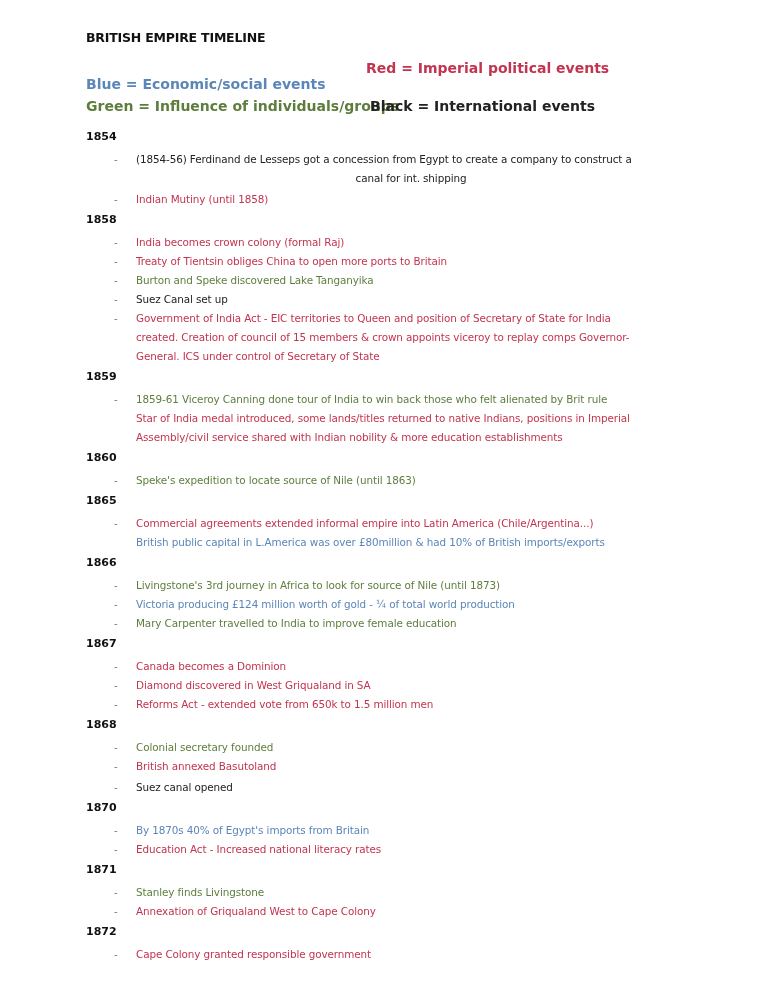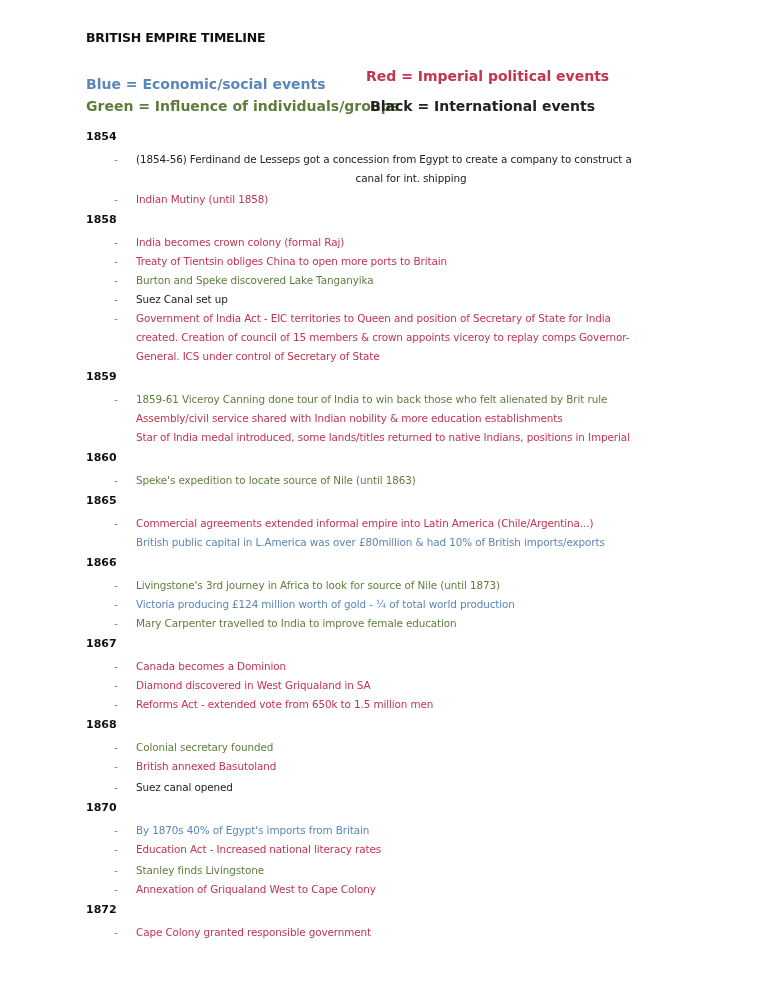--- a/index.html
+++ b/index.html
@@ -3,21 +3,21 @@
 <meta charset="utf-8">
 <style>
   html, body { margin: 0; padding: 0; background: #ffffff; }
   body { width: 768px; height: 994px; position: relative; overflow: hidden;
          font-family: "DejaVu Sans", sans-serif; }
   .page { position: absolute; left: 0; top: 0; width: 760px; height: 994px; }
   .title { position: absolute; left: 86px; top: 30px; font-size: 12.5px; font-weight: bold;
            color: #111; letter-spacing: -0.2px; }
   .legend { position: absolute; font-size: 14px; font-weight: bold; }
   .lg-blue { left: 86px; top: 76px; }
-  .lg-red { left: 366px; top: 68px; }
+  .lg-red { left: 366px; top: 60px; }
   .lg-green { left: 86px; top: 98px; }
   .lg-black { left: 370px; top: 98px; }
   .timeline { position: absolute; left: 86px; top: 128px; width: 600px; }
   .year { font-size: 11px; font-weight: bold; color: #111; height: 18px; line-height: 18px; margin-bottom: 4px; }
   .item { position: relative; padding-left: 50px; font-size: 10.4px; line-height: 19px;
           margin-bottom: 0px; letter-spacing: -0.1px; }
   .dash { position: absolute; left: 28px; top: 0; color: #777; }
   .sub { padding-left: 50px; font-size: 10.4px; line-height: 19px; letter-spacing: -0.1px; }
   .group { margin-bottom: 2px; }
 </style>
@@ -46,22 +46,22 @@
         <div class="item" style="color: rgb(194, 52, 79);"><span class="dash">-</span><span>Treaty of Tientsin obliges China to open more ports to Britain</span></div>
         <div class="item" style="color: rgb(94, 125, 60);"><span class="dash">-</span><span>Burton and Speke discovered Lake Tanganyika</span></div>
         <div class="item" style="color: rgb(34, 34, 34);"><span class="dash">-</span><span>Suez Canal set up</span></div>
         <div class="item" style="color: rgb(194, 52, 79);"><span class="dash">-</span><span>Government of India Act - EIC territories to Queen and position of Secretary of State for India</span></div>
         <div class="item" style="color: rgb(194, 52, 79);"><span>created. Creation of council of 15 members &amp; crown appoints viceroy to replay comps Governor-</span></div>
         <div class="item" style="color: rgb(194, 52, 79);"><span>General. ICS under control of Secretary of State</span></div>
       </div>
       <div class="group">
         <div class="year">1859</div>
         <div class="item" style="color: rgb(94, 125, 60);"><span class="dash">-</span><span>1859-61 Viceroy Canning done tour of India to win back those who felt alienated by Brit rule</span></div>
+        <div class="sub" style="color: rgb(194, 52, 79);">Star of India medal introduced, some lands/titles returned to native Indians, positions in Imperial</div>
         <div class="sub" style="color: rgb(194, 52, 79);">Assembly/civil service shared with Indian nobility &amp; more education establishments</div>
-        <div class="sub" style="color: rgb(194, 52, 79);">Star of India medal introduced, some lands/titles returned to native Indians, positions in Imperial</div>
       </div>
       <div class="group">
         <div class="year">1860</div>
         <div class="item" style="color: rgb(94, 125, 60);"><span class="dash">-</span><span>Speke's expedition to locate source of Nile (until 1863)</span></div>
       </div>
       <div class="group">
         <div class="year">1865</div>
         <div class="item" style="color: rgb(194, 52, 79);"><span class="dash">-</span><span>Commercial agreements extended informal empire into Latin America (Chile/Argentina...)</span></div>
         <div class="sub" style="color: rgb(91, 134, 184);">British public capital in L.America was over £80million &amp; had 10% of British imports/exports</div>
       </div>
@@ -84,20 +84,21 @@
       </div>
       <div class="group">
         <div class="item" style="color: rgb(34, 34, 34);"><span class="dash">-</span><span>Suez canal opened</span></div>
       </div>
       <div class="group">
         <div class="year">1870</div>
         <div class="item" style="color: rgb(91, 134, 184);"><span class="dash">-</span><span>By 1870s 40% of Egypt's imports from Britain</span></div>
         <div class="item" style="color: rgb(194, 52, 79);"><span class="dash">-</span><span>Education Act - Increased national literacy rates</span></div>
       </div>
       <div class="group">
+        <div class="year">1871</div>
         <div class="item" style="color: rgb(94, 125, 60);"><span class="dash">-</span><span>Stanley finds Livingstone</span></div>
         <div class="item" style="color: rgb(194, 52, 79);"><span class="dash">-</span><span>Annexation of Griqualand West to Cape Colony</span></div>
       </div>
       <div class="group">
         <div class="year">1872</div>
         <div class="item" style="color: rgb(194, 52, 79);"><span class="dash">-</span><span>Cape Colony granted responsible government</span></div>
       </div>
     </div>
 </div>
 

